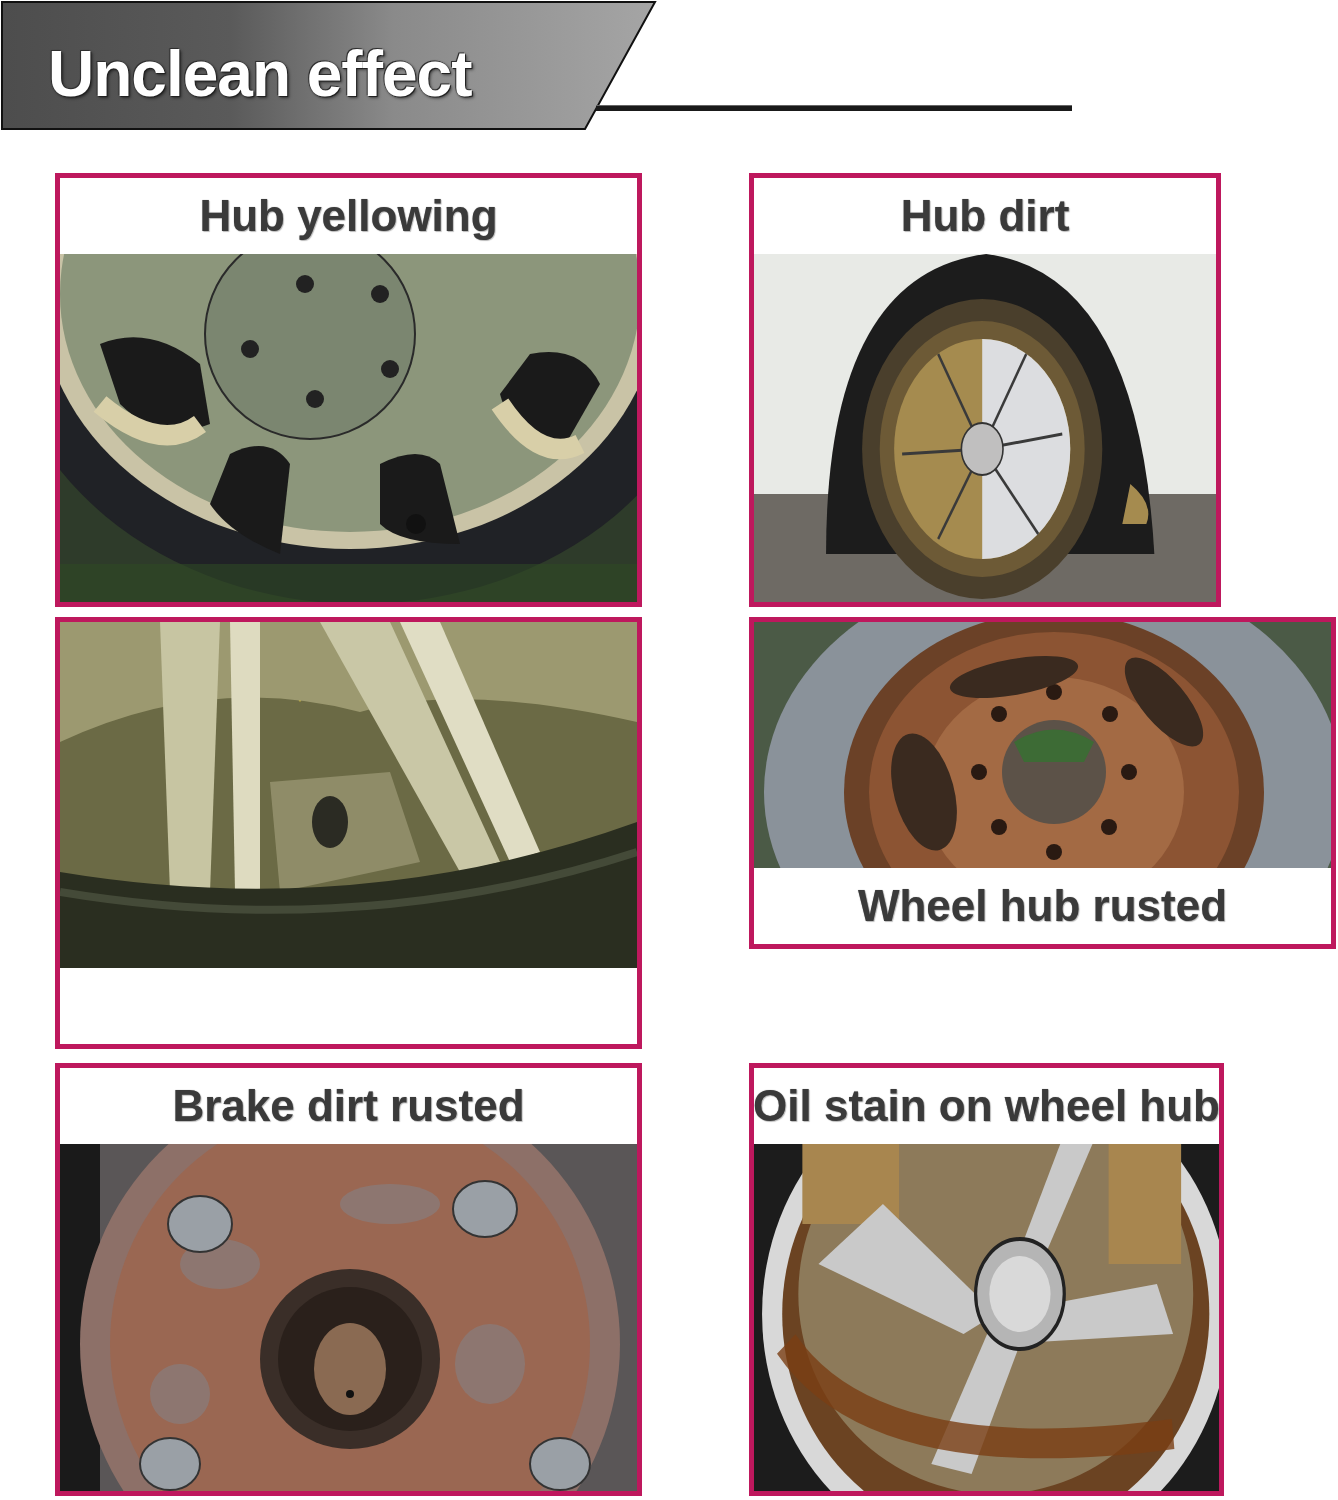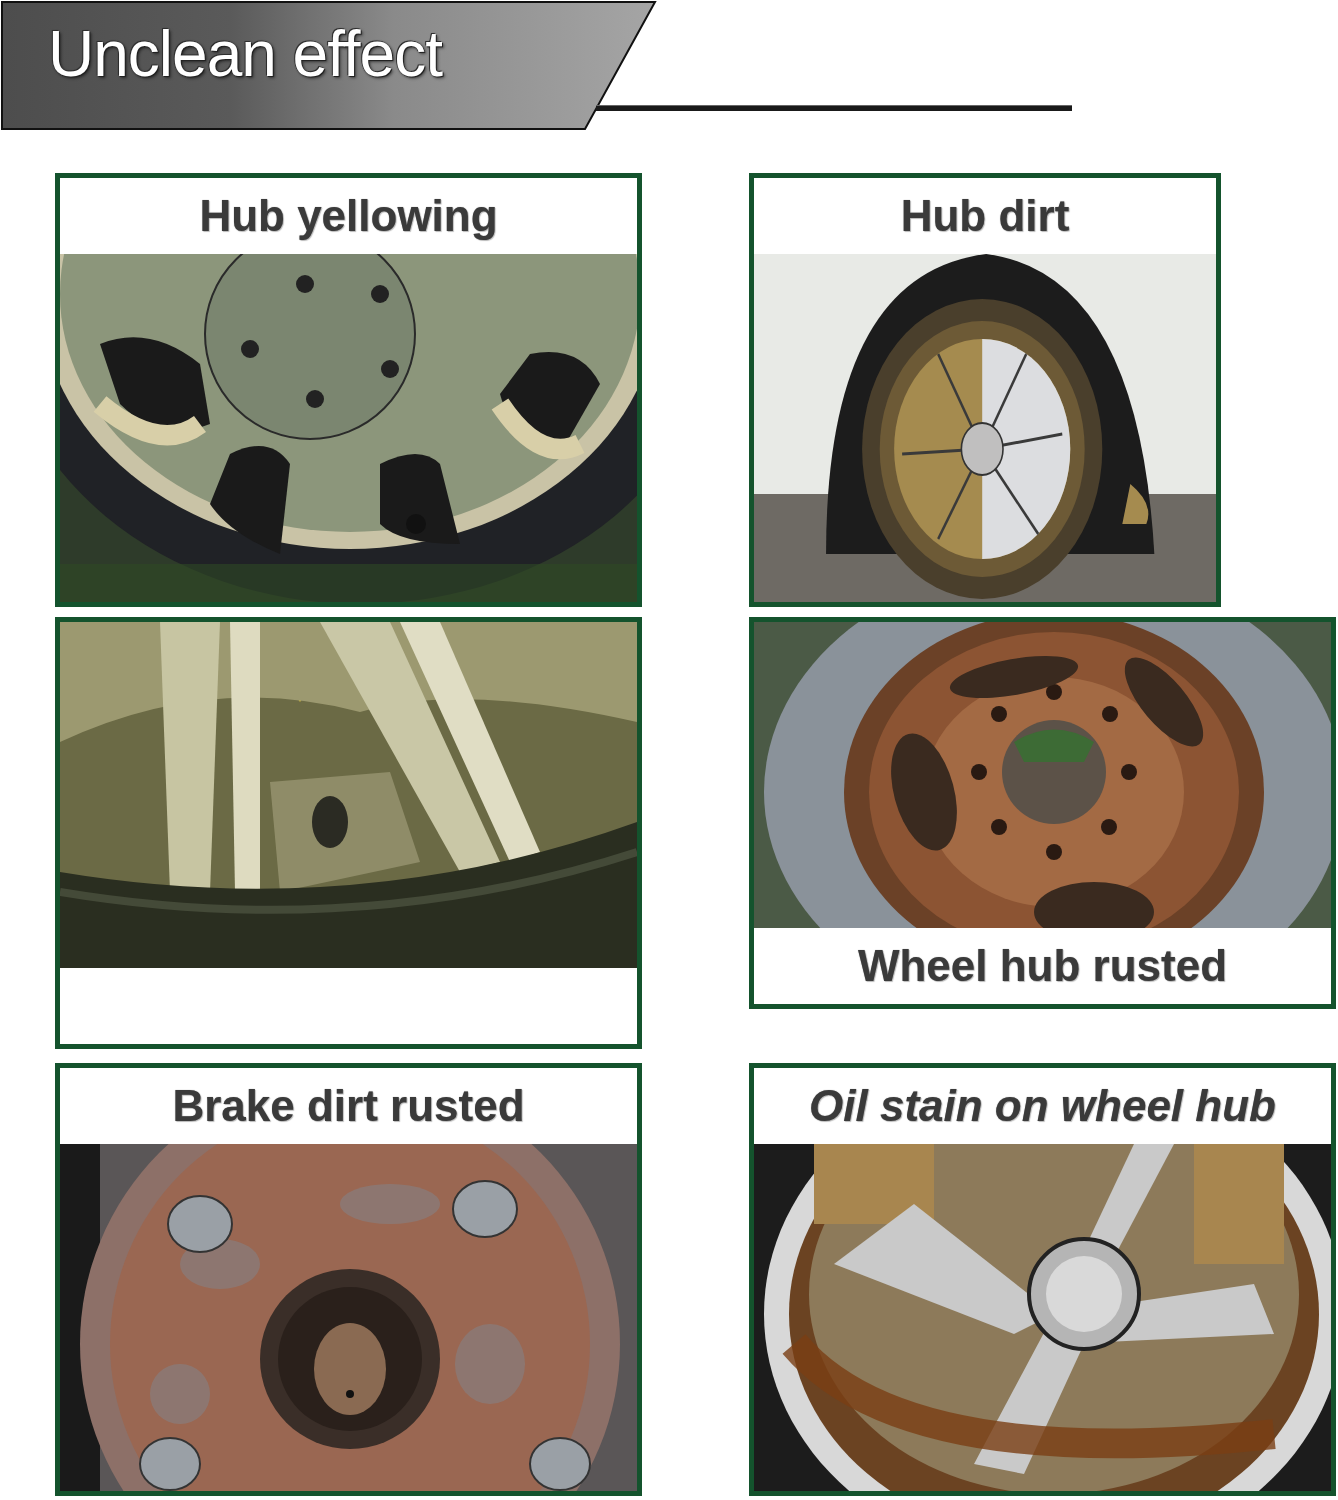--- a/index.html
+++ b/index.html
@@ -1,27 +1,27 @@
 <!DOCTYPE html>
 <html><head>
 <meta charset="utf-8">
 <style>
   html, body { margin: 0; padding: 0; background: #ffffff; }
   body { width: 1338px; height: 1500px; position: relative; overflow: hidden; font-family: "Liberation Sans", sans-serif; }
 
   .banner { position: absolute; left: 0; top: 0; width: 660px; height: 132px; }
   .banner svg { position: absolute; left: 0; top: 0; }
   .banner-title {
-    position: absolute; left: 48px; top: 14px; font-family: "Liberation Sans", sans-serif;
-    font-weight: normal; font-size: 64px; color: #ffffff; letter-spacing: -1px; line-height: 80px;
+    position: absolute; left: 48px; top: 34px; font-family: "Liberation Sans", sans-serif;
+    font-weight: bold; font-size: 64px; color: #ffffff; letter-spacing: -1px; line-height: 80px;
     text-shadow: 0 0 2px #222, 1px 1px 0 #222, -1px -1px 0 #333, 2px 2px 3px rgba(0,0,0,0.5);
   }
   .banner-underline { position: absolute; left: 596px; top: 105px; width: 476px; height: 5px; background: #1a1a1a; border-top: 1px solid #666; }
 
-  .panel { position: absolute; border: 5px solid #14532d; background: #fff; box-sizing: border-box; overflow: hidden; }
+  .panel { position: absolute; border: 5px solid #be185d; background: #fff; box-sizing: border-box; overflow: hidden; }
   .caption {
     position: absolute; left: 0; right: 0; height: 76px; display: flex; align-items: center; justify-content: center;
     font-family: "Liberation Sans", sans-serif; font-weight: bold; font-size: 44px; color: #3a3a3a; background: #fff;
     text-shadow: 0 0 1px #888, 1px 1px 1px rgba(0,0,0,0.25); white-space: nowrap;
   }
   .caption.top { top: 0; }
   .caption.bottom { bottom: 0; }
   .photo { position: absolute; left: 0; right: 0; }
   .photo svg { display: block; width: 100%; height: 100%; }
 </style>
@@ -106,21 +106,21 @@
       <path d="M260 0 L330 0 L440 240 L400 250 Z" fill="#c9c7a6"></path>
       <path d="M340 0 L380 0 L480 230 L450 240 Z" fill="#e0ddc4"></path>
       <path d="M210 160 L330 150 L360 240 L220 270 Z" fill="#8f8c68"></path>
       <ellipse cx="270" cy="200" rx="18" ry="26" fill="#2b2b23"></ellipse>
       <path d="M0 250 Q300 300 577 200 L577 346 L0 346 Z" fill="#2a2e20"></path>
       <path d="M0 270 Q300 320 577 230" stroke="#444a38" stroke-width="8" fill="none"></path>
     </svg>
   </div>
 </div>
 
-<div class="panel" style="left:749px; top:617px; width:587px; height:392px;">
+<div class="panel" style="left:749px; top:617px; width:587px; height:332px;">
   <div class="photo" style="top:0; height:346px;">
     <svg viewBox="0 0 577 346" preserveAspectRatio="none">
       <rect width="577" height="346" fill="#4b5a46"></rect>
       <ellipse cx="300" cy="170" rx="290" ry="230" fill="#8a929a"></ellipse>
       <ellipse cx="300" cy="170" rx="210" ry="180" fill="#6b4127"></ellipse>
       <ellipse cx="300" cy="170" rx="185" ry="160" fill="#8c5433"></ellipse>
       <ellipse cx="300" cy="170" rx="130" ry="115" fill="#a36a44"></ellipse>
       <circle cx="300" cy="150" r="52" fill="#5c5248"></circle>
       <path d="M260 120 Q300 95 340 120 L330 140 L270 140 Z" fill="#3d6b35"></path>
       <g fill="#2a1a12">
@@ -163,21 +163,21 @@
       <g fill="#9aa0a6" stroke="#333" stroke-width="2">
         <ellipse cx="140" cy="80" rx="32" ry="28"></ellipse>
         <ellipse cx="425" cy="65" rx="32" ry="28"></ellipse>
         <ellipse cx="110" cy="320" rx="30" ry="26"></ellipse>
         <ellipse cx="500" cy="320" rx="30" ry="26"></ellipse>
       </g>
     </svg>
   </div>
 </div>
 
-<div class="panel" style="left:749px; top:1063px; width:587px; height:433px;font-style:italic;">
+<div class="panel" style="left:749px; top:1063px; width:475px; height:433px;">
   <div class="caption top">Oil stain on wheel hub</div>
   <div class="photo" style="top:76px; height:347px;">
     <svg viewBox="0 0 577 347" preserveAspectRatio="none">
       <rect width="577" height="347" fill="#1c1c1c"></rect>
       <ellipse cx="300" cy="170" rx="290" ry="250" fill="#d8d8d8"></ellipse>
       <ellipse cx="300" cy="170" rx="265" ry="225" fill="#6b4322"></ellipse>
       <ellipse cx="300" cy="150" rx="245" ry="200" fill="#8d7a5a"></ellipse>
       <rect x="60" y="0" width="120" height="80" fill="#a8864f"></rect>
       <rect x="440" y="0" width="90" height="120" fill="#a8864f"></rect>
       <polygon points="300,170 160,60 80,120 260,190" fill="#c9c9c9"></polygon>

